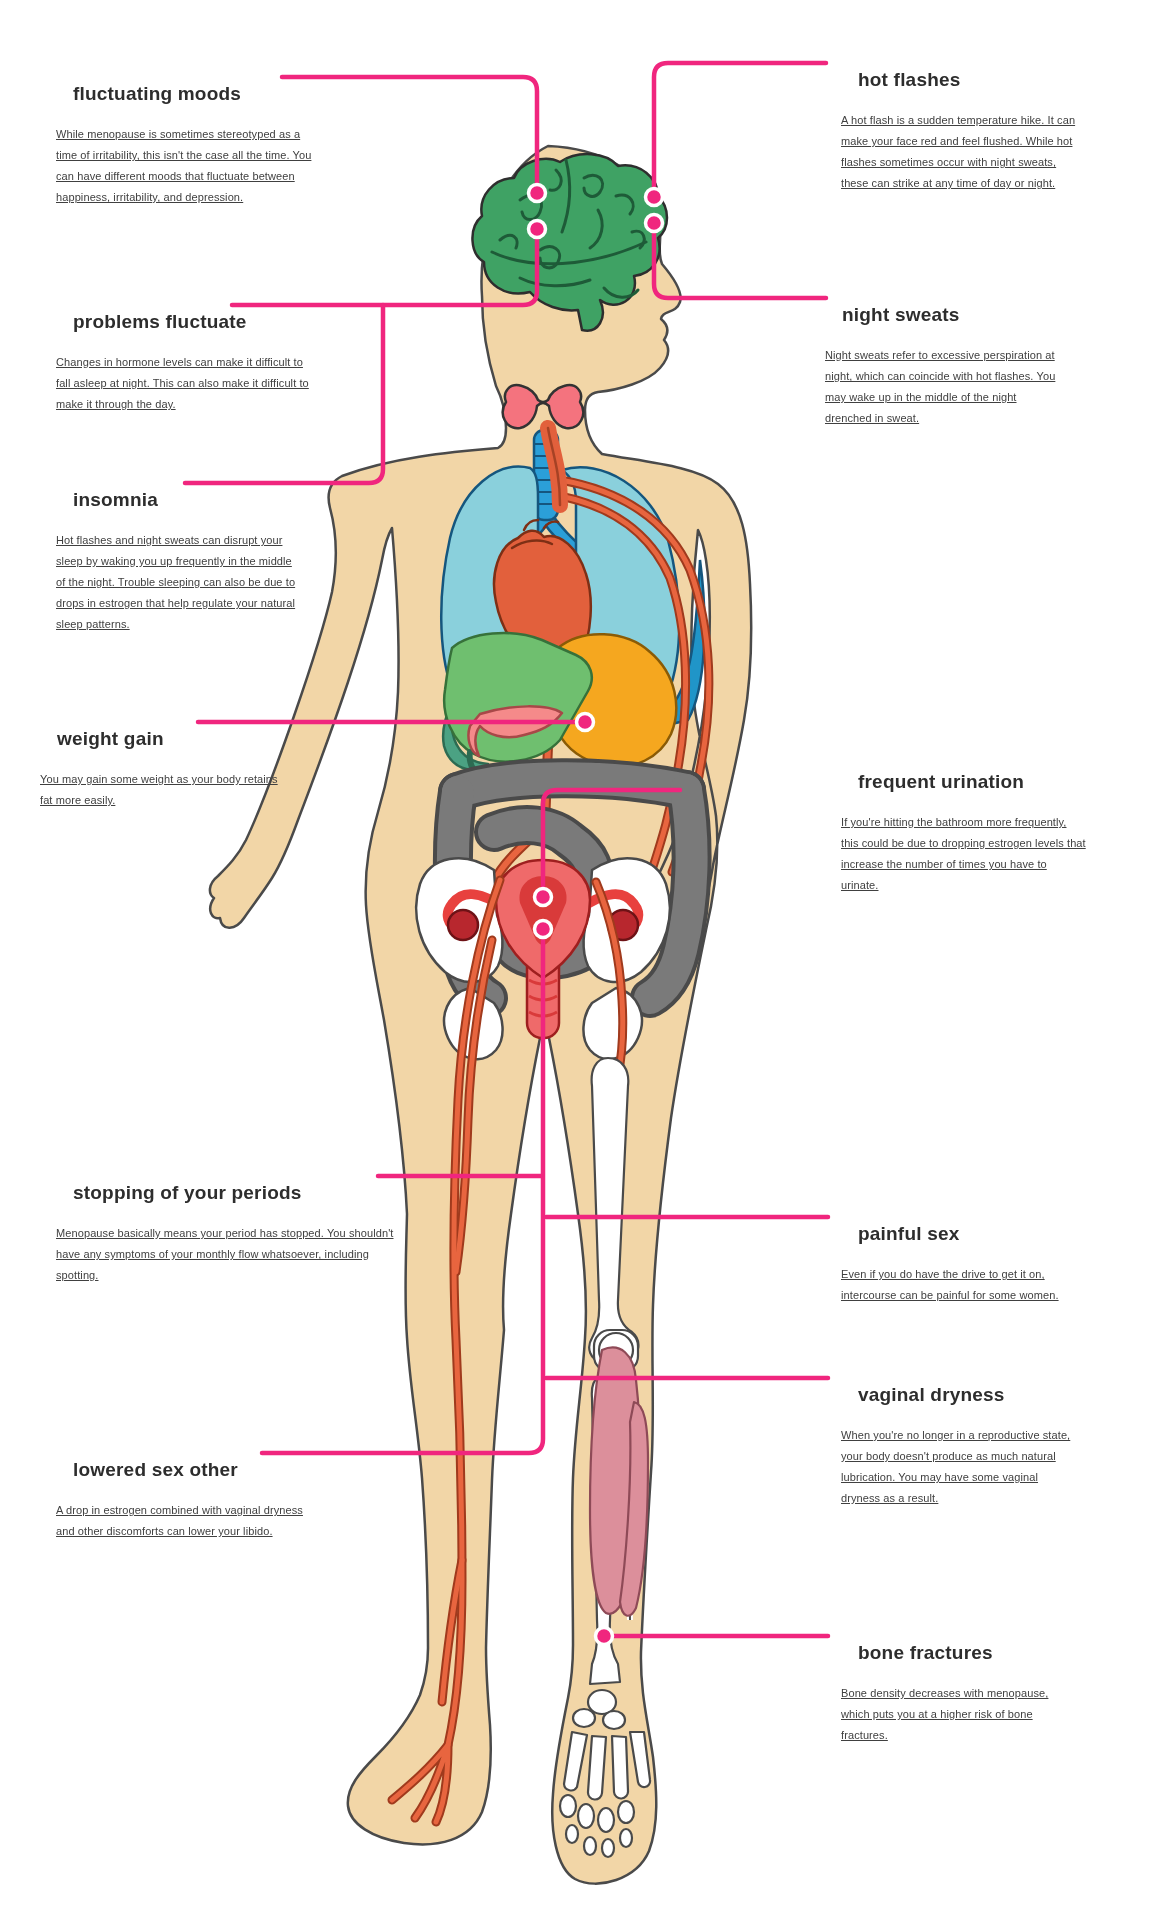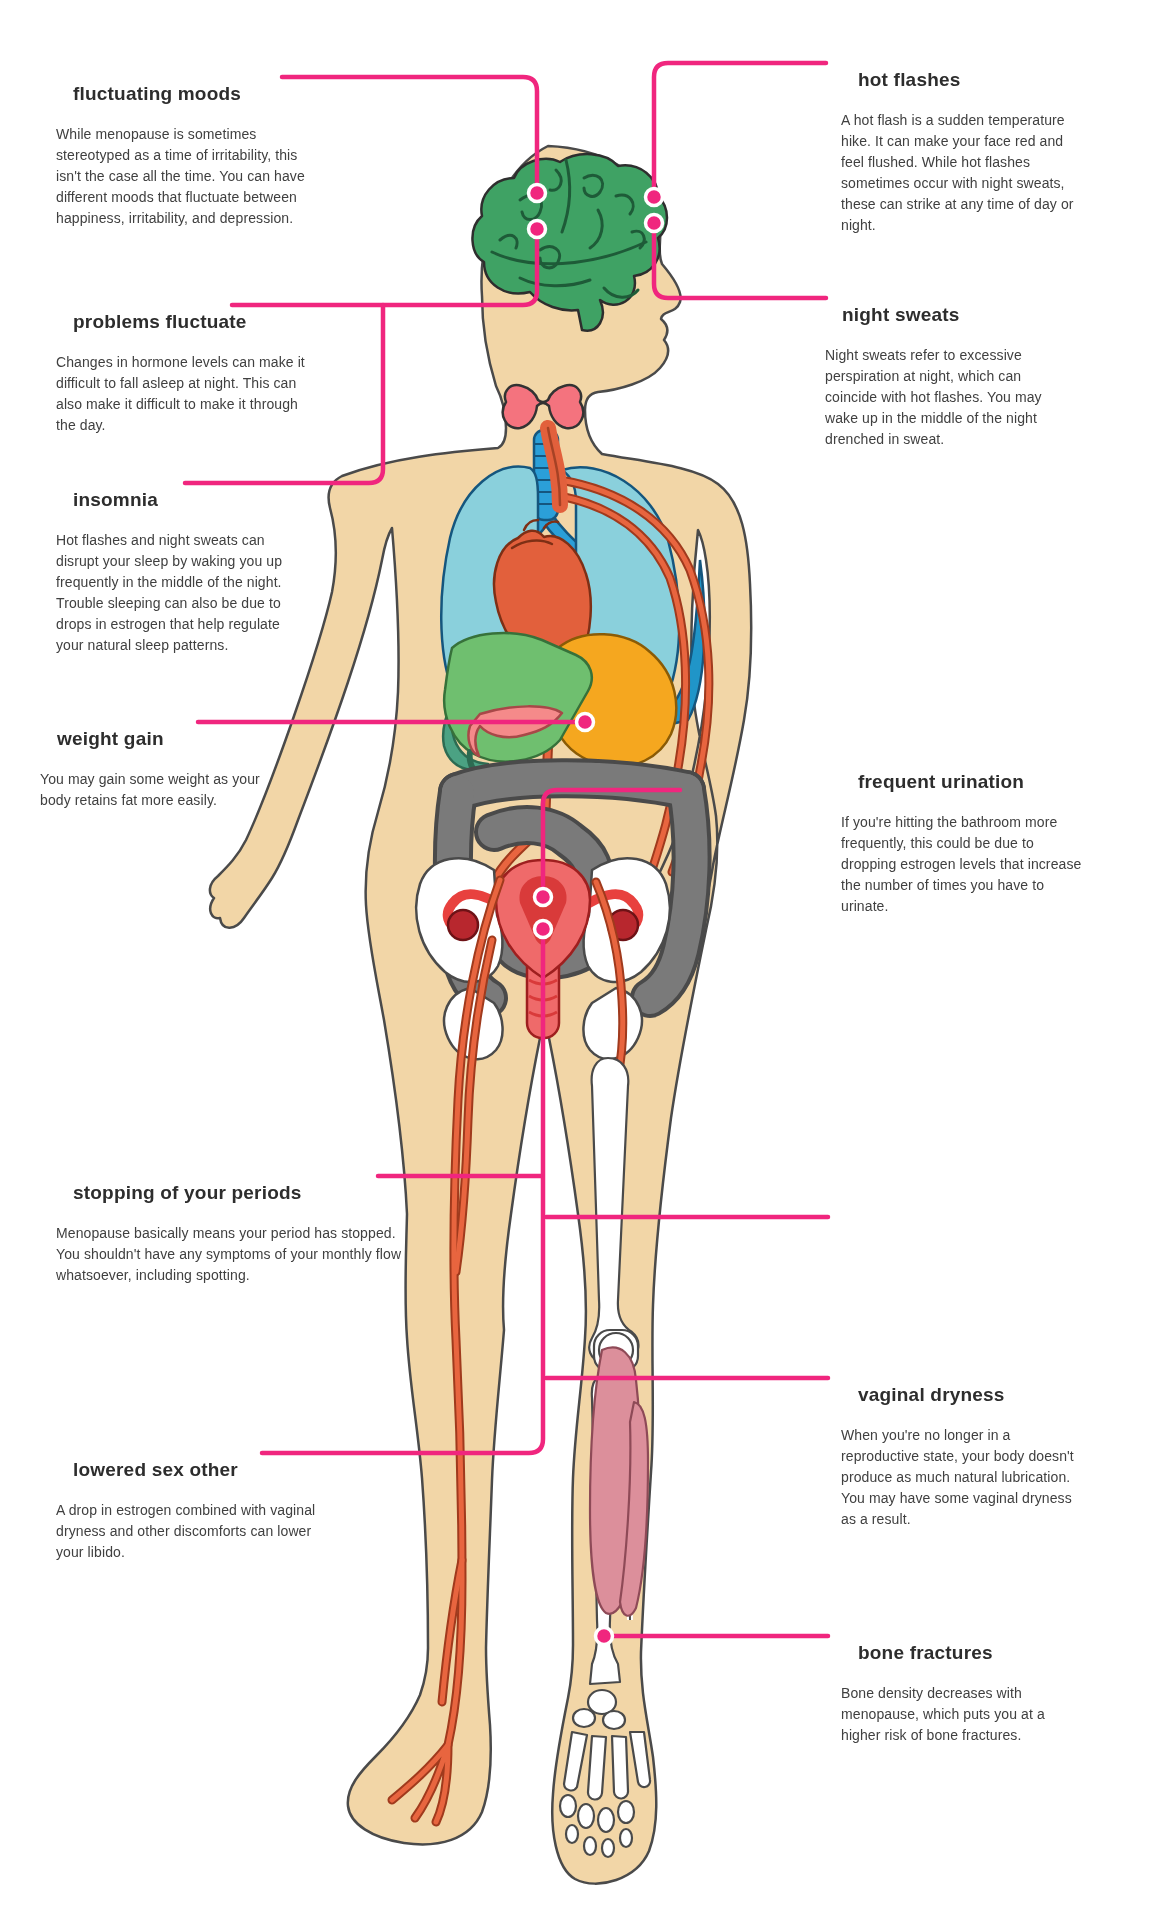--- a/index.html
+++ b/index.html
@@ -18,22 +18,22 @@
     position:relative;width:1155px;height:1931px;background:var(--page_bg);
     overflow:hidden;font-family:"Liberation Sans",sans-serif;margin:0 auto;
   }
   #figure-svg{position:absolute;left:0;top:0;width:1155px;height:1931px;}
   .ann{position:absolute;}
   .ann-title{
     margin:17px;font-size:19px;line-height:26px;font-weight:700;
     color:var(--heading_color);letter-spacing:.2px;white-space:nowrap;
   }
   .ann-desc{
-    margin:11px 0 0 0;font-size:14px;line-height:21px;
-    color:var(--body_text_color);letter-spacing:.1px;
+    margin:11px 0 0 0;font-size:11px;line-height:21px;
+    color:var(--body_text_color);letter-spacing:.1px;text-decoration:underline;
   }
 </style>
 </head>
 <body>
 
 <div id="canvas">
 
   <svg id="figure-svg" viewBox="0 0 1155 1931">
 
     <g>
@@ -340,20 +340,24 @@
     <p class="ann-desc" style="width:245px">A hot flash is a sudden temperature hike. It can make your face red and feel flushed. While hot flashes sometimes occur with night sweats, these can strike at any time of day or night.</p>
   </div>
   <div class="ann" style="left:825px;top:285px">
     <h2 class="ann-title">night sweats</h2>
     <p class="ann-desc" style="width:240px">Night sweats refer to excessive perspiration at night, which can coincide with hot flashes. You may wake up in the middle of the night drenched in sweat.</p>
   </div>
   <div class="ann" style="left:841px;top:752px">
     <h2 class="ann-title">frequent urination</h2>
     <p class="ann-desc" style="width:246px">If you're hitting the bathroom more frequently, this could be due to dropping estrogen levels that increase the number of times you have to urinate.</p>
   </div>
+  <div class="ann" style="left:841px;top:1204px">
+    <h2 class="ann-title">painful sex</h2>
+    <p class="ann-desc" style="width:235px">Even if you do have the drive to get it on, intercourse can be painful for some women.</p>
+  </div>
   <div class="ann" style="left:841px;top:1365px">
     <h2 class="ann-title">vaginal dryness</h2>
     <p class="ann-desc" style="width:238px">When you're no longer in a reproductive state, your body doesn't produce as much natural lubrication. You may have some vaginal dryness as a result.</p>
   </div>
   <div class="ann" style="left:841px;top:1623px">
     <h2 class="ann-title">bone fractures</h2>
     <p class="ann-desc" style="width:232px">Bone density decreases with menopause, which puts you at a higher risk of bone fractures.</p>
   </div>
 
 </div>

